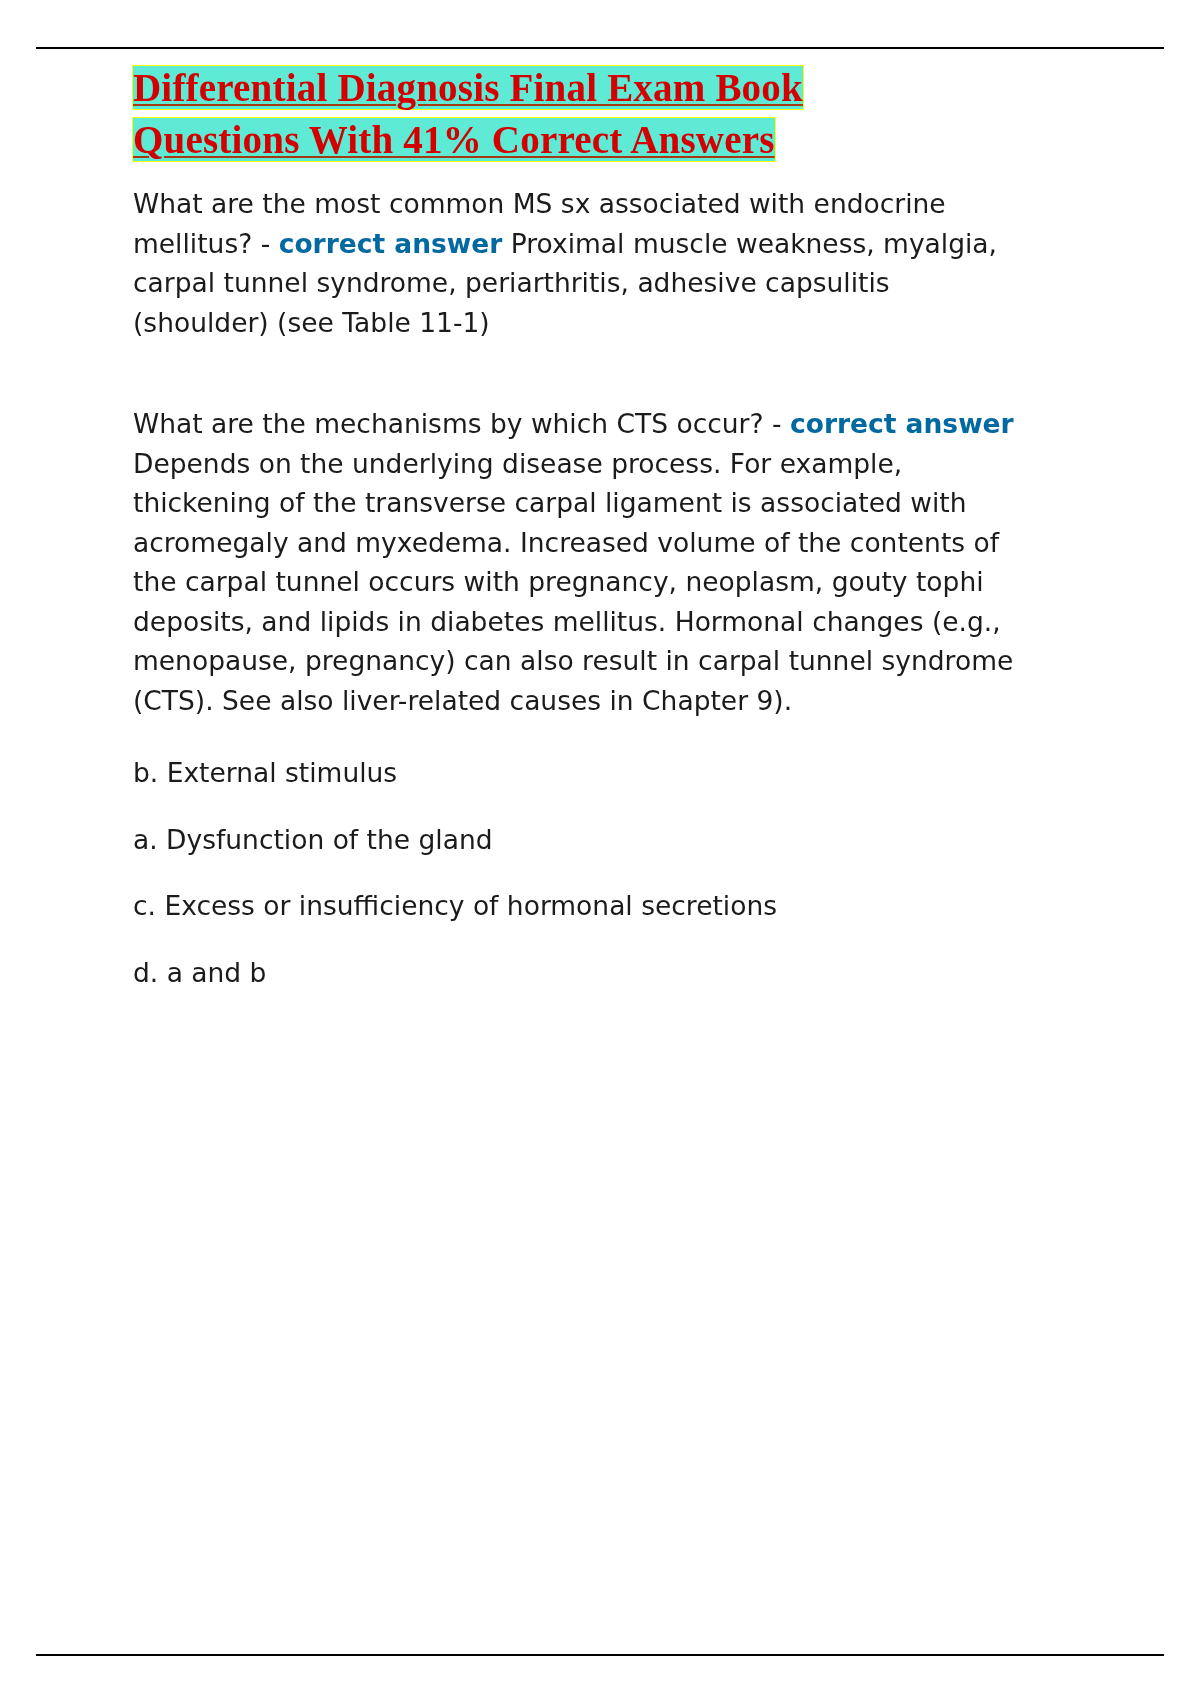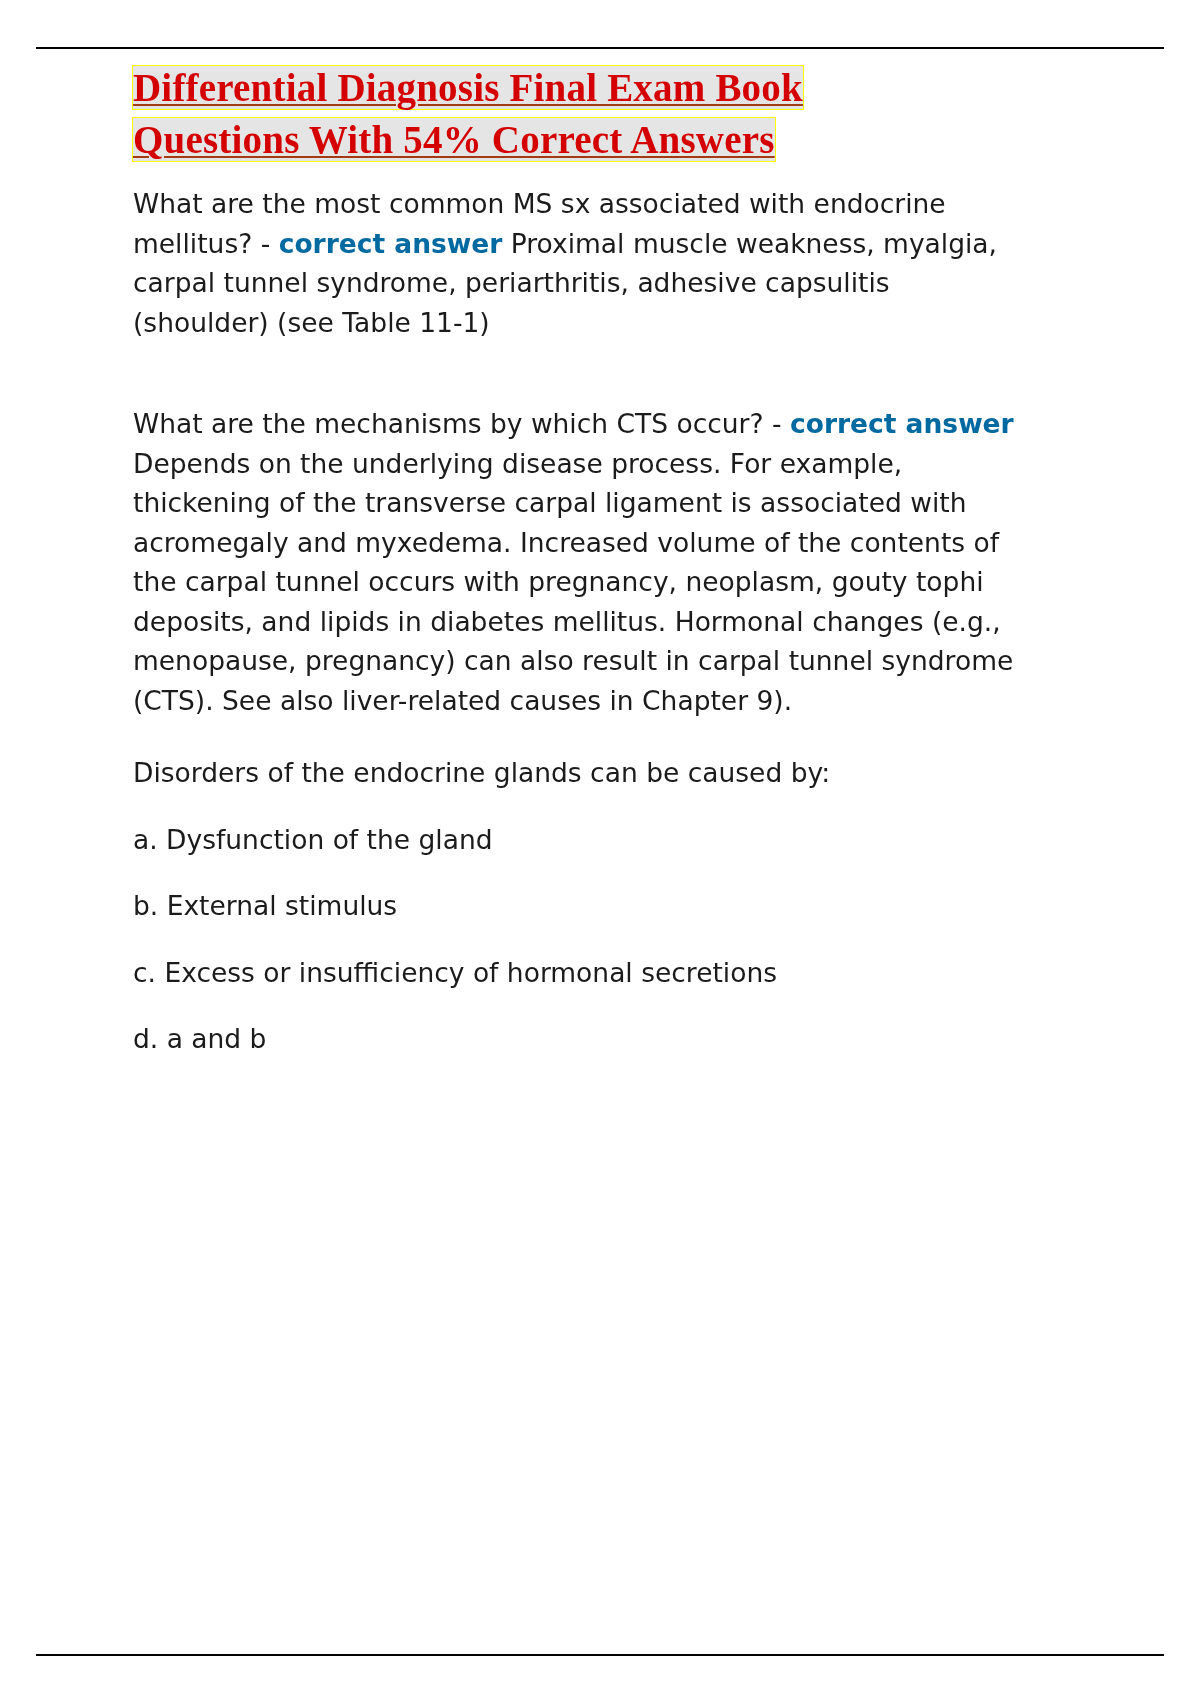--- a/index.html
+++ b/index.html
@@ -44,21 +44,21 @@
   .doc-title {
     margin: 0 0 18px 0;
     font-family: "Liberation Serif", "DejaVu Serif", serif;
     font-weight: bold;
     font-size: 39px;
     line-height: 52px;
     color: #d40000;
     letter-spacing: 0.2px;
   }
   .doc-title .hl {
-    background: #e5e5e5;
+    background: #5eead4;
     box-shadow: 0 0 0 1px #ffff00;
     text-decoration: underline;
     text-decoration-color: #a33a12;
     text-decoration-thickness: 2px;
     text-underline-offset: 3px;
   }
 
   
   .qa-block {
     margin: 0 0 62px 0;
@@ -95,34 +95,33 @@
 <body>
 
 <div class="page">
 
   <div class="rule rule-top"></div>
 
   <div class="content">
 
     <h1 class="doc-title">
       <span class="hl">Differential Diagnosis Final Exam Book </span><br>
-      <span class="hl">Questions With 54% Correct Answers </span>
+      <span class="hl">Questions With 41% Correct Answers </span>
     </h1>
 
     <p class="qa-block"><span>What are the most common MS sx associated with endocrine mellitus? - </span><span class="ans-tag">correct answer</span><span> Proximal muscle weakness, myalgia, carpal tunnel syndrome, periarthritis, adhesive capsulitis (shoulder) (see Table 11-1)</span></p>
 
 
     <p class="qa-block"><span>What are the mechanisms by which CTS occur? - </span><span class="ans-tag">correct answer</span><span> Depends on the underlying disease process. For example, thickening of the transverse carpal ligament is associated with acromegaly and myxedema. Increased volume of the contents of the carpal tunnel occurs with pregnancy, neoplasm, gouty tophi deposits, and lipids in diabetes mellitus. Hormonal changes (e.g., menopause, pregnancy) can also result in carpal tunnel syndrome (CTS). See also liver-related causes in Chapter 9).</span></p>
 
     <div class="spacer-lg"></div>
 
     <div class="mcq">
-      <p class="mcq-stem">Disorders of the endocrine glands can be caused by:</p>
+      <p class="mcq-option">b. External stimulus</p>
       <p class="mcq-option">a. Dysfunction of the gland</p>
-      <p class="mcq-option">b. External stimulus</p>
       <p class="mcq-option">c. Excess or insufficiency of hormonal secretions</p>
       <p class="mcq-option">d. a and b</p>
     </div>
 
   </div>
 
   <div class="rule rule-bottom"></div>
 
 </div>
 

